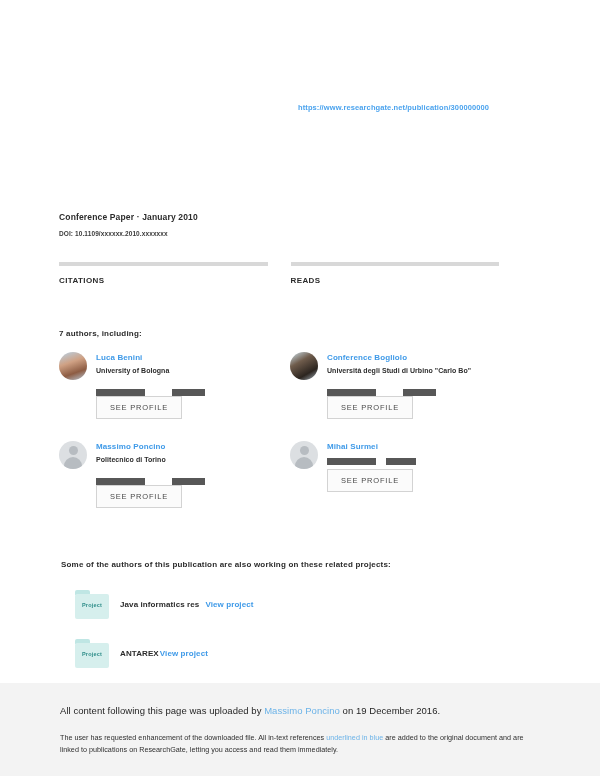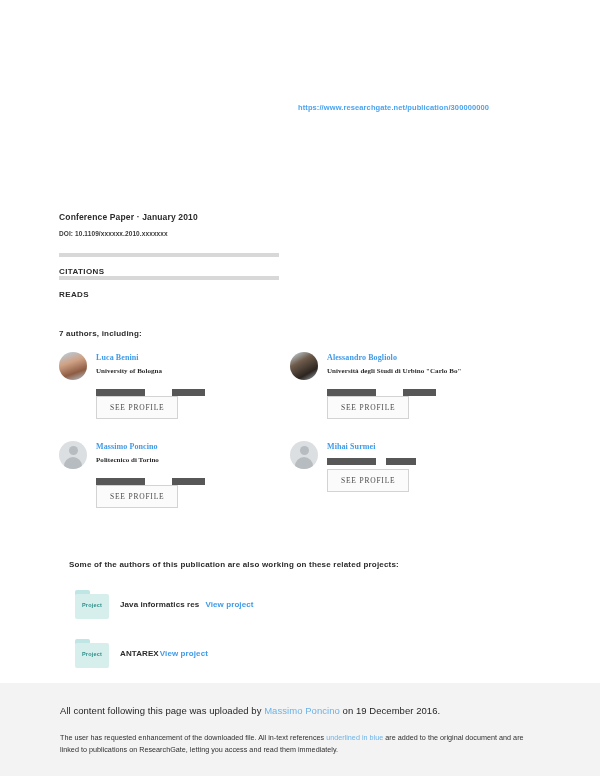--- a/index.html
+++ b/index.html
@@ -66,25 +66,24 @@
     font-size: 6.5px;
     font-weight: bold;
     color: #3b3b3b;
     letter-spacing: 0.1px;
     filter: blur(0.55px);
   }
 
   
   .stats {
     position: absolute;
-    top: 253px;
+    top: 262px;
     left: 59px;
     width: 463px;
     display: flex;
-    flex-direction: column;
   }
   .stat-col {
     width: 220px;
     margin-right: 23px;
   }
   .stat-rule {
     height: 4px;
     background: #d8d8d8;
     width: 100%;
   }
@@ -110,21 +109,20 @@
   }
 
   .authors-grid {
     position: absolute;
     top: 352px;
     left: 59px;
     width: 463px;
   }
   .author-row {
     display: flex;
-    font-family: Liberation Serif, serif;
   }
   .author {
     width: 231px;
     position: relative;
     box-sizing: border-box;
     padding-right: 8px;
   }
   .author-head {
     display: flex;
     align-items: flex-start;
@@ -207,21 +205,21 @@
     letter-spacing: 0.8px;
     padding: 6px 13px 6px 13px;
   }
 
   .row-2 { margin-top: 22px; }
 
   
   .projects-heading {
     position: absolute;
     top: 560px;
-    left: 69px;
+    left: 61px;
     font-size: 8px;
     font-weight: bold;
     color: #2b2b2b;
     letter-spacing: 0.2px;
     filter: blur(0.5px);
   }
   .project-list {
     position: absolute;
     top: 590px;
     left: 75px;
@@ -346,21 +344,21 @@
           <div class="redact pubs"></div>
           <div class="redact cits"></div>
         </div>
         <div class="see-profile">SEE PROFILE</div>
       </div>
 
       <div class="author">
         <div class="author-head">
           <div class="avatar photo-b"></div>
           <div class="author-text">
-            <div class="author-name">Alessandro Bogliolo</div>
+            <div class="author-name">Conference Bogliolo</div>
             <div class="author-affil">Università degli Studi di Urbino "Carlo Bo"</div>
           </div>
         </div>
         <div class="author-stats">
           <div class="redact pubs"></div>
           <div class="redact cits"></div>
         </div>
         <div class="see-profile">SEE PROFILE</div>
       </div>
 

